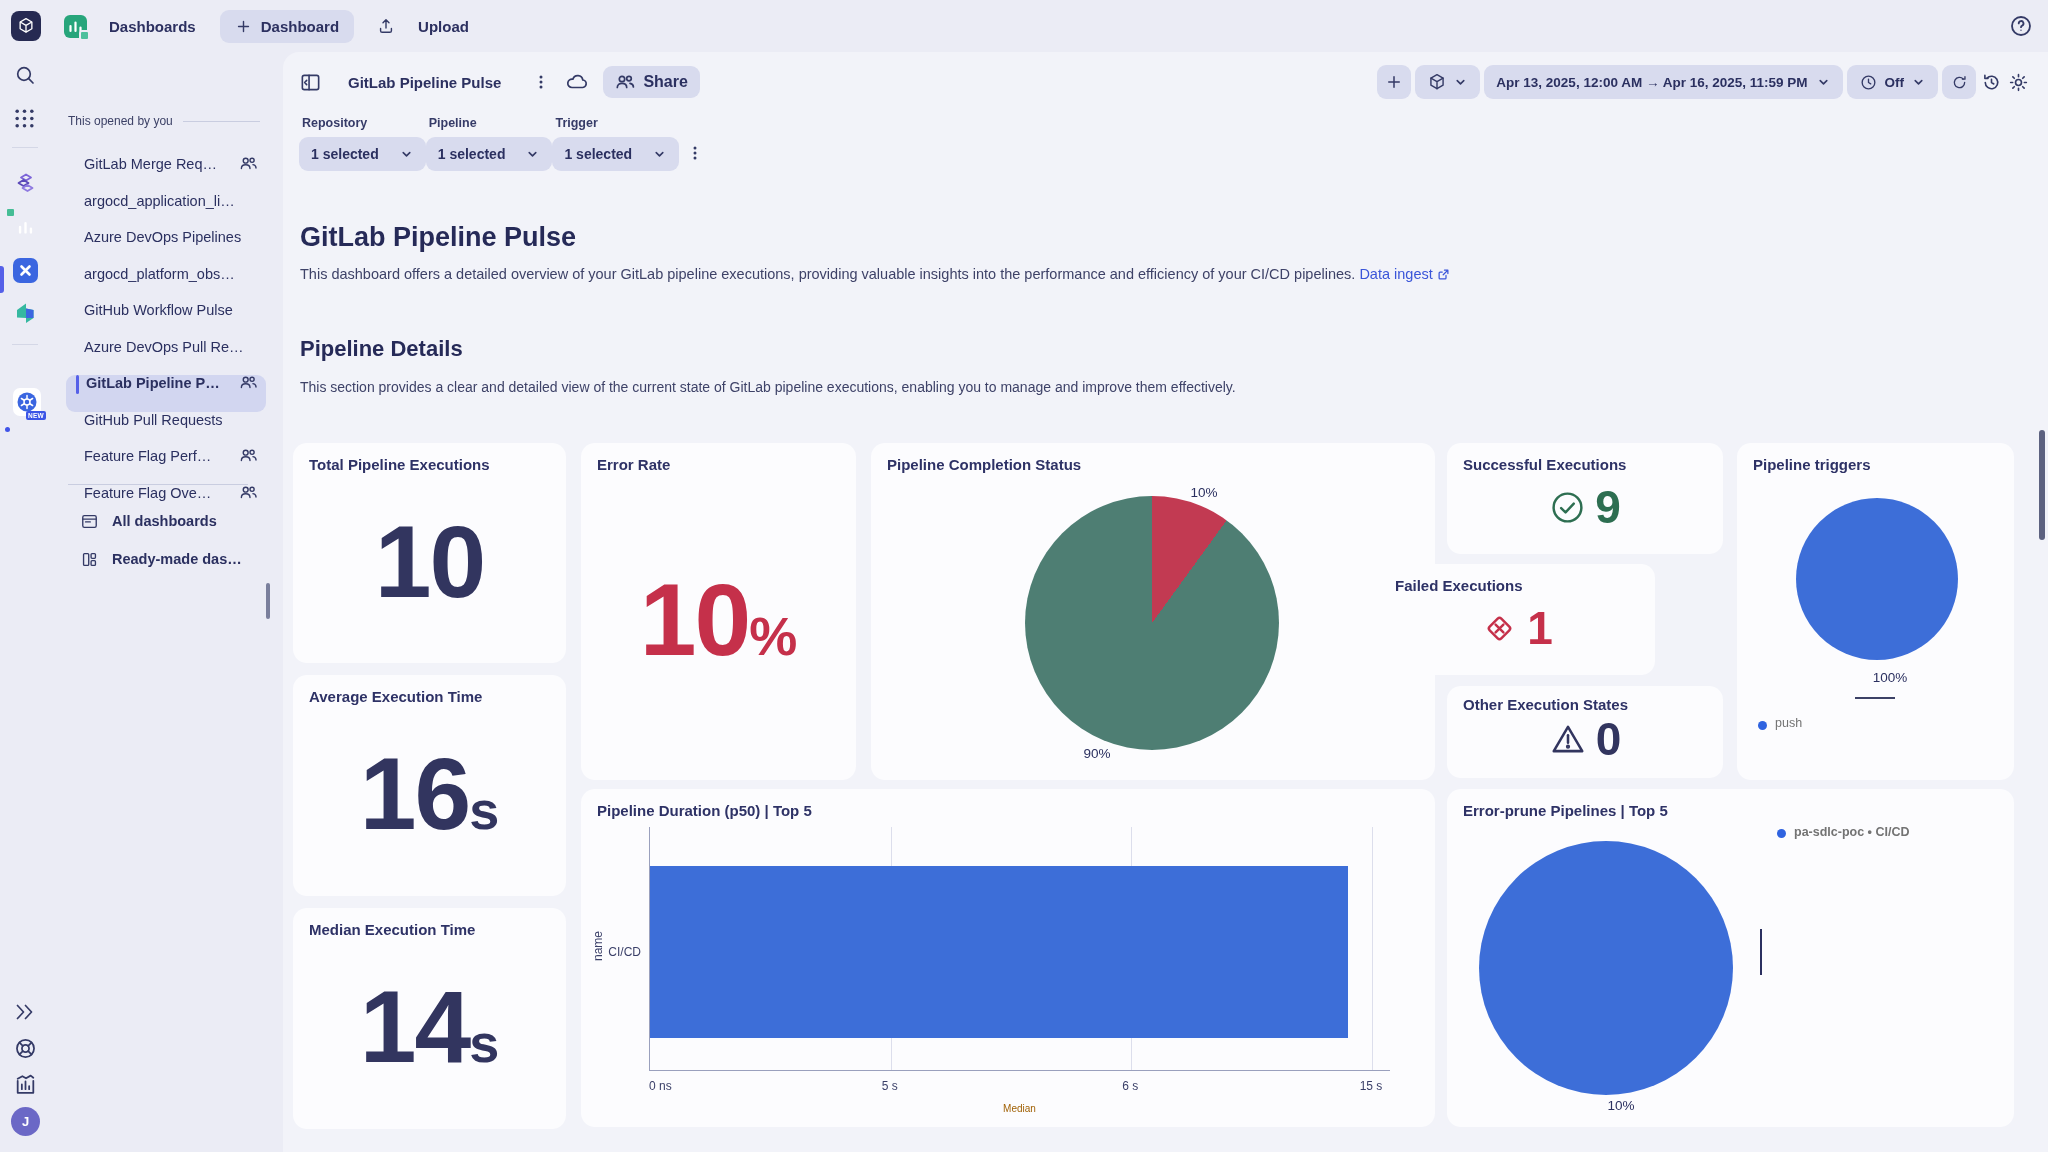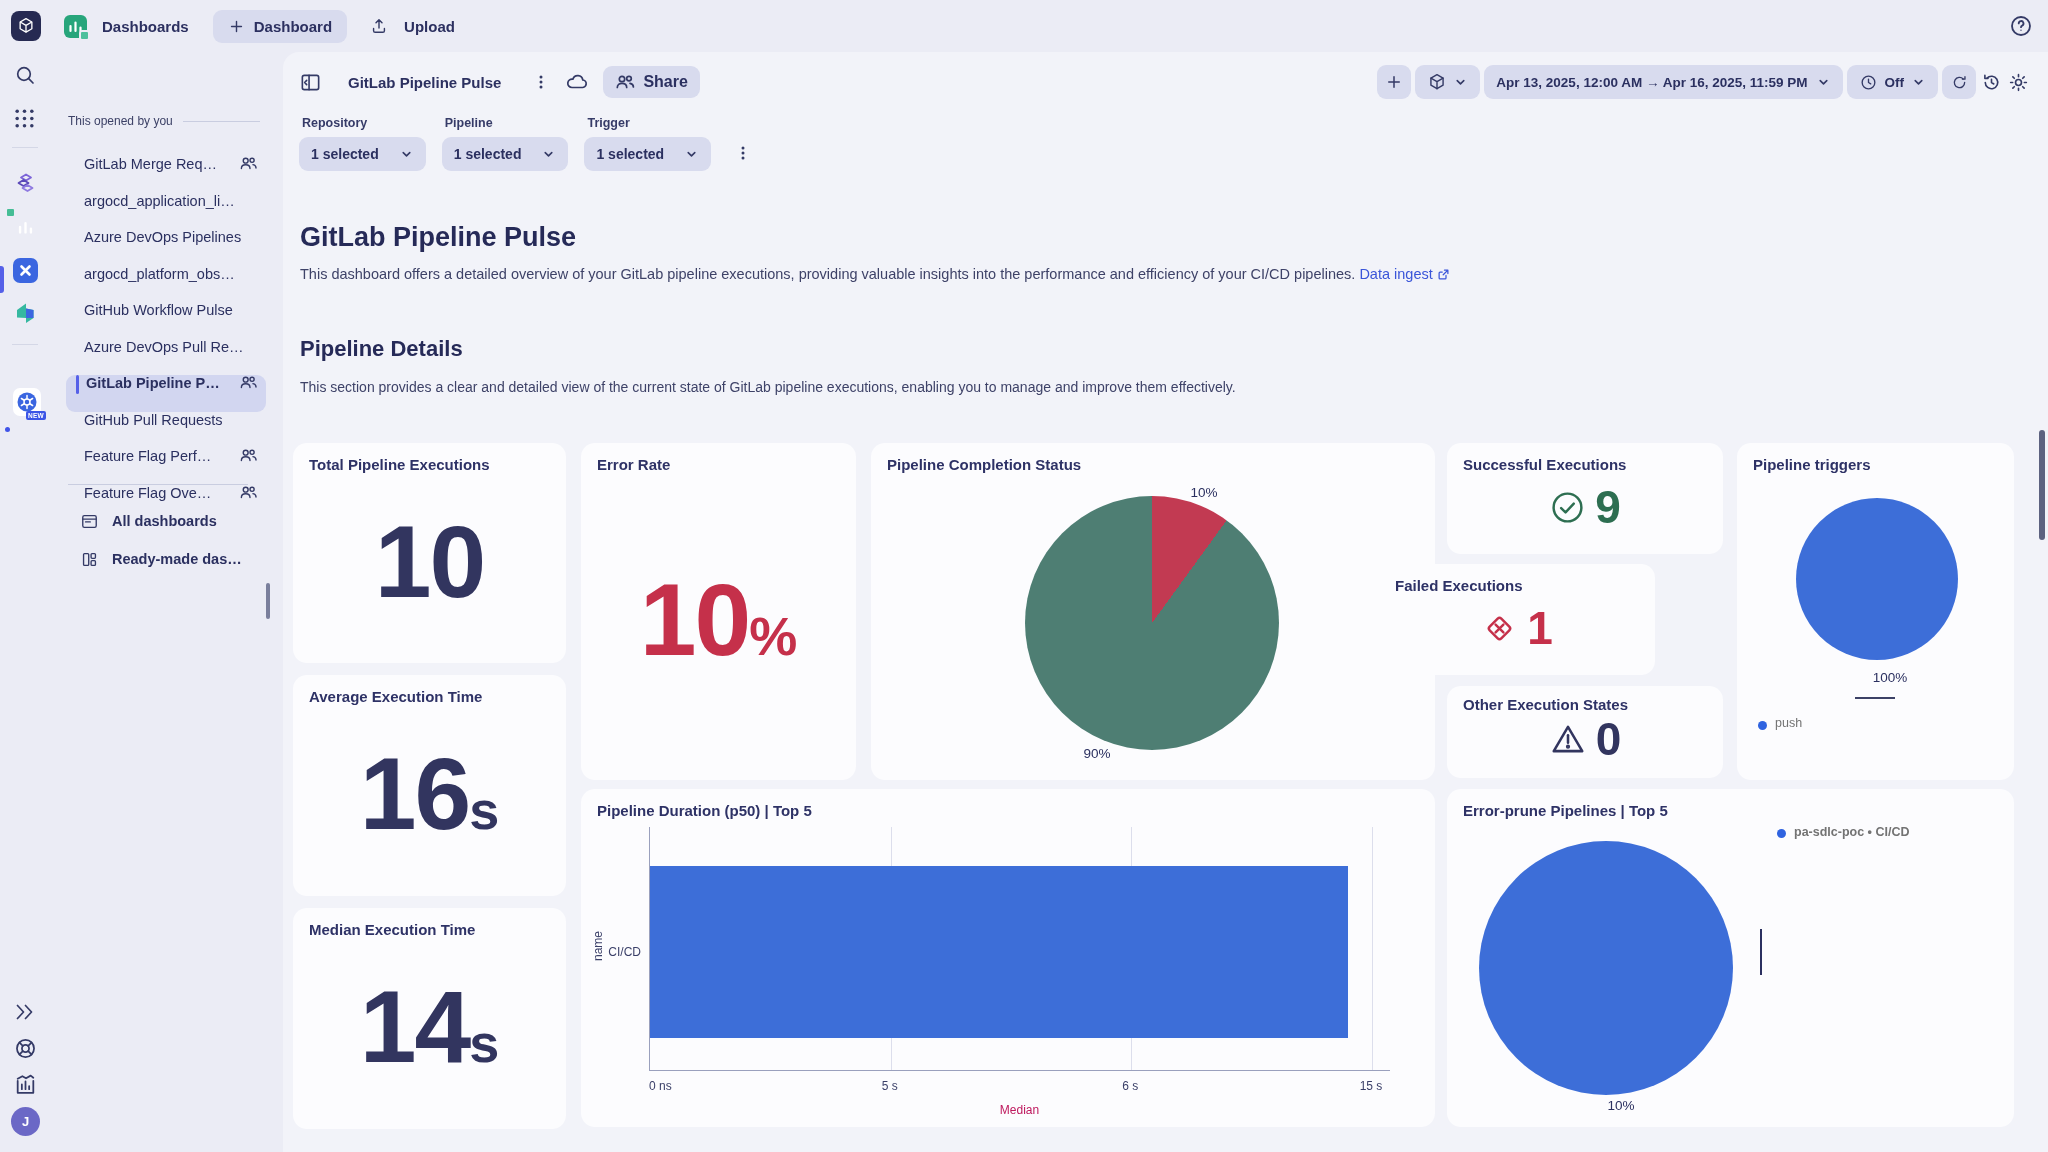--- a/index.html
+++ b/index.html
@@ -4,21 +4,21 @@
 <style>
   * { margin:0; padding:0; box-sizing:border-box; }
   html,body { width:2048px; height:1152px; overflow:hidden; }
   body { background:#ebecf5; font-family:"Liberation Sans", sans-serif; color:#2c3060; position:relative; }
   .ic { stroke:#343a66; fill:none; stroke-width:1.7; stroke-linecap:round; stroke-linejoin:round; }
   .icf { fill:#343a66; }
 
   
   #topbar { position:absolute; left:0; top:0; width:2048px; height:52px; display:flex; align-items:center; }
   .logo-box { margin-left:11px; width:30px; height:30px; border-radius:8px; background:#262a52; display:flex; align-items:center; justify-content:center; flex:none; }
-  .tb-item { display:flex; align-items:center; gap:15px; font-size:15px; font-weight:700; color:#2c3060; }
+  .tb-item { display:flex; align-items:center; gap:22px; font-size:15px; font-weight:700; color:#2c3060; }
   .dash-ic { width:23px; height:23px; border-radius:6px; background:#27a57b; position:relative; flex:none; }
   .dash-ic svg { position:absolute; left:0; top:0; }
   .dash-mini { position:absolute; right:-3px; bottom:-3px; width:11px; height:11px; border-radius:3px; background:#4cc09c; border:2px solid #ebecf5; }
   .tb-pill { margin-left:24px; height:33px; border-radius:9px; background:#d8dbee; display:flex; align-items:center; gap:9px; padding:0 15px; font-size:15px; font-weight:700; color:#2c3060; cursor:pointer; }
   #tb-upload { margin-left:22px; }
   #tb-help { margin-left:auto; margin-right:14px; }
 
   
   #rail { position:absolute; left:0; top:52px; width:50px; height:1100px; }
   .rail-ic { position:absolute; left:13px; }
@@ -48,21 +48,21 @@
   
   #main { position:absolute; left:283px; top:52px; width:1765px; height:1100px; background:#f2f3f9; border-top-left-radius:16px; }
   #mh-left { position:absolute; left:16px; top:13px; height:34px; display:flex; align-items:center; }
   #mh-title { margin-left:26px; font-size:15px; font-weight:700; color:#2c3060; }
   .mini-btn { display:flex; align-items:center; justify-content:center; cursor:pointer; }
   #mh-kebab { margin-left:30px; } #mh-cloud { margin-left:14px; }
   .pill { height:34px; border-radius:9px; background:#d8dbee; display:flex; align-items:center; gap:8px; padding:0 12px; font-size:13.5px; font-weight:700; color:#2b3060; cursor:pointer; white-space:nowrap; }
   #share-pill { margin-left:14px; height:32px; font-size:16px; }
   #mh-right { position:absolute; right:18px; top:13px; height:34px; display:flex; align-items:center; gap:4px; }
   .pill.square { width:34px; padding:0; justify-content:center; }
-  #filters { position:absolute; left:16px; top:64px; display:flex; align-items:flex-end; gap:16px; }
+  #filters { position:absolute; left:16px; top:64px; display:flex; align-items:flex-end; gap:0; }
   .fgroup .flabel { font-size:12.5px; font-weight:700; color:#363b68; margin:0 0 7px 3px; }
   .fgroup .pill { gap:20px; font-size:14px; }
   #filters-kebab { margin-left:6px; margin-bottom:8px; }
 
   .h1 { position:absolute; left:17px; top:170px; font-size:27px; font-weight:700; color:#262a58; }
   .pdesc { position:absolute; left:17px; top:214px; font-size:14.5px; color:#3e4268; white-space:nowrap; }
   .pdesc a { color:#3a55d9; font-weight:500; cursor:pointer; }
   .pdesc svg { vertical-align:-3px; margin-left:3px; }
   .h2 { position:absolute; left:17px; top:284px; font-size:22px; font-weight:700; color:#262a58; }
   .p2 { position:absolute; left:17px; top:327px; font-size:14px; color:#3e4268; }
@@ -101,21 +101,21 @@
   .under-dash { position:absolute; width:40px; height:2px; background:#3c4166; }
   #cursor-artifact { position:absolute; left:313px; top:140px; width:2px; height:46px; background:#2b3060; }
 
   
   #duration-plot { position:absolute; left:68px; top:38px; width:741px; height:244px; border-left:1.5px solid #9aa0bd; border-bottom:1.5px solid #9aa0bd; }
   .gl { position:absolute; top:0; bottom:0; width:1px; background:#dcdeec; }
   .hbar { position:absolute; left:0; top:39px; height:172px; }
   #duration-ticks { position:absolute; left:68px; top:290px; width:741px; height:16px; }
   #duration-ticks .tick { position:absolute; transform:translateX(-50%); font-size:12px; color:#3a3f68; white-space:nowrap; }
   #duration-ticks .tick.first { transform:none; }
-  #duration-xlabel { position:absolute; left:68px; top:314px; width:741px; text-align:center; font-size:12px; color:#be185d; }
+  #duration-xlabel { position:absolute; left:68px; top:314px; width:741px; text-align:center; font-size:10px; color:#a16207; }
   #duration-ylabel { position:absolute; left:2px; top:150px; font-size:12px; color:#3a3f68; transform:rotate(-90deg); }
   #duration-cat { position:absolute; left:18px; top:156px; width:42px; text-align:right; font-size:12px; color:#3a3f68; }
 
   #page-scrollbar { position:absolute; right:3px; top:430px; width:6px; height:110px; border-radius:3px; background:#5d6280; }
 </style>
 </head>
 <body>
 
 <div id="topbar">
   <div class="logo-box">

